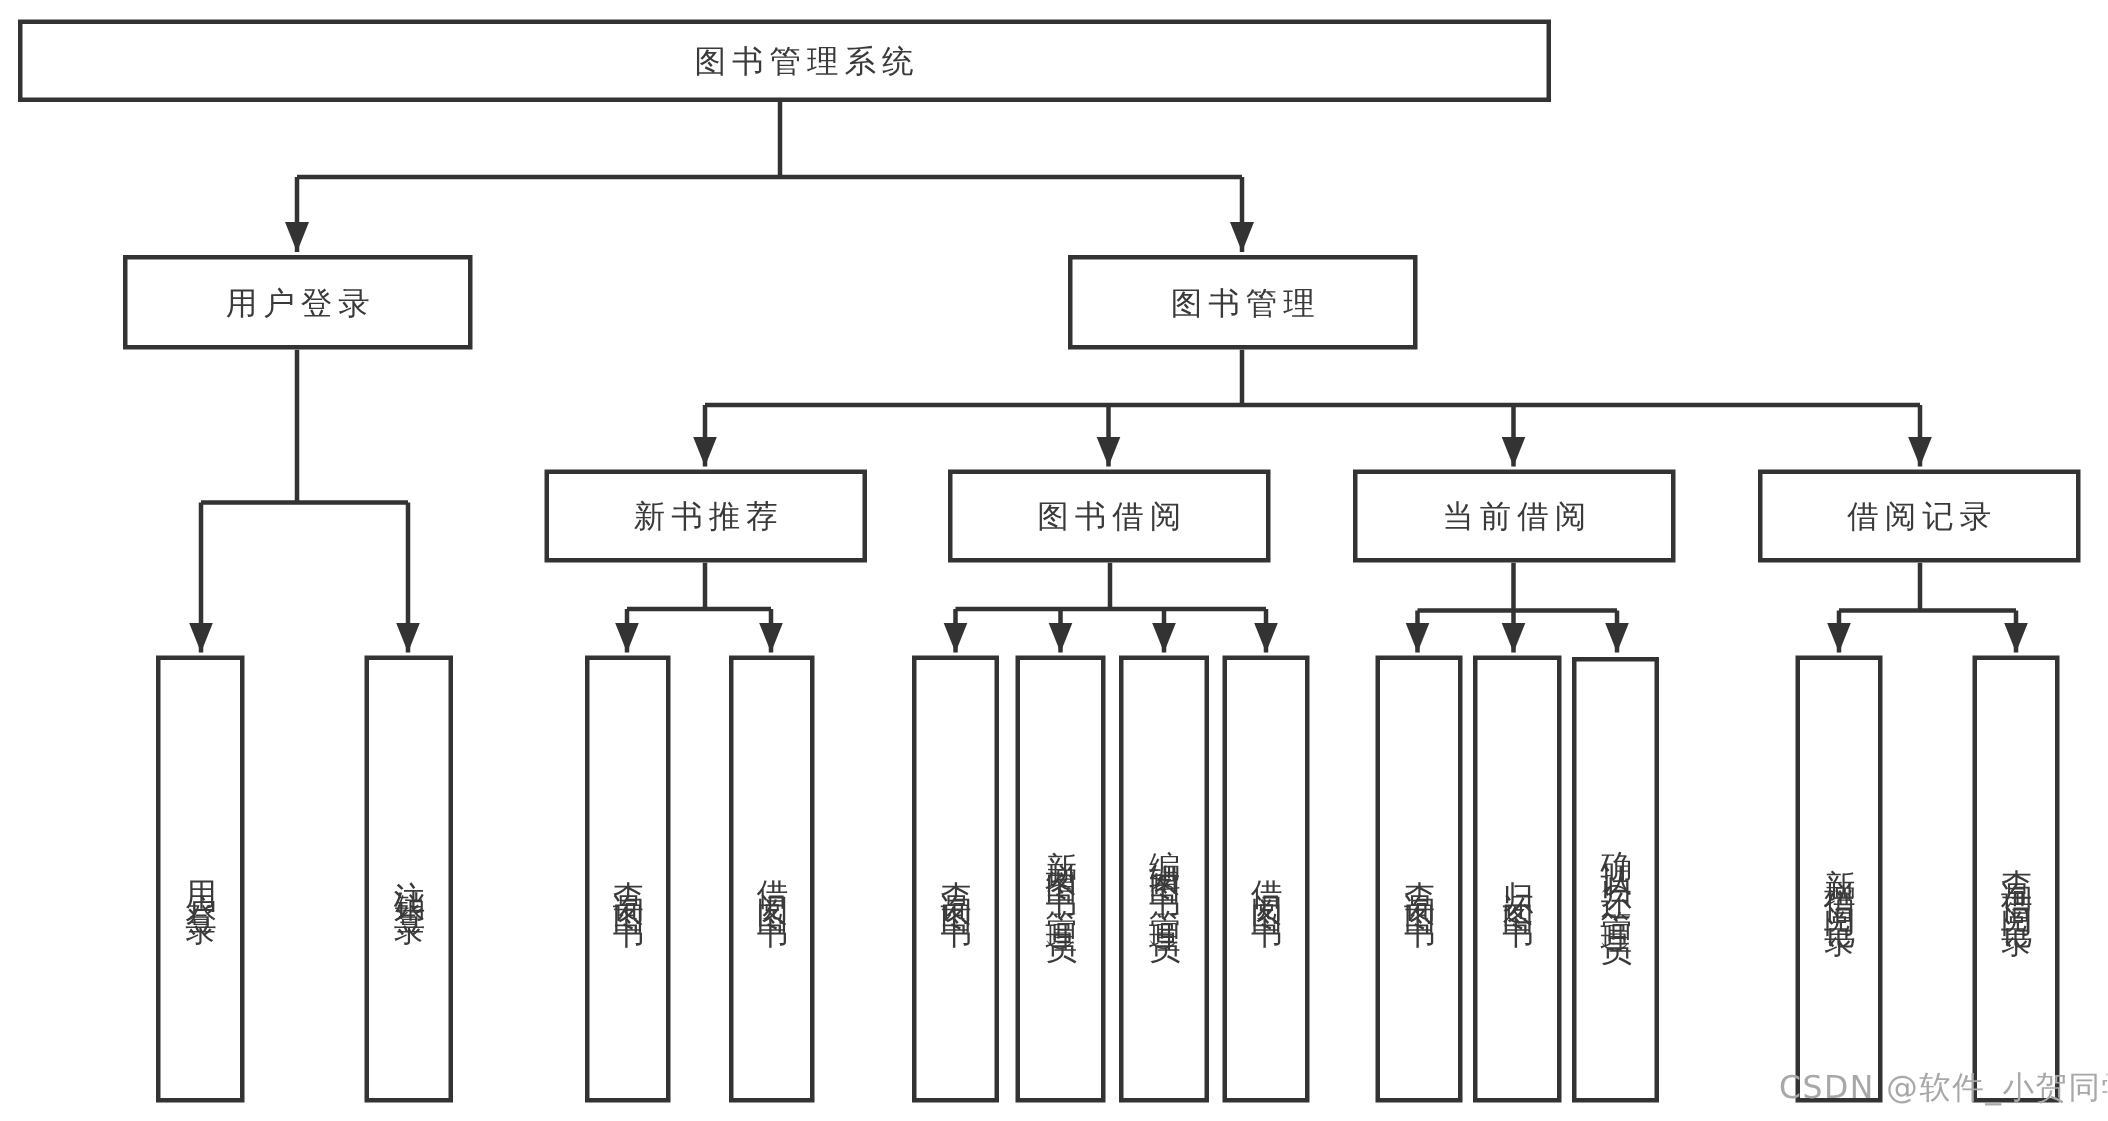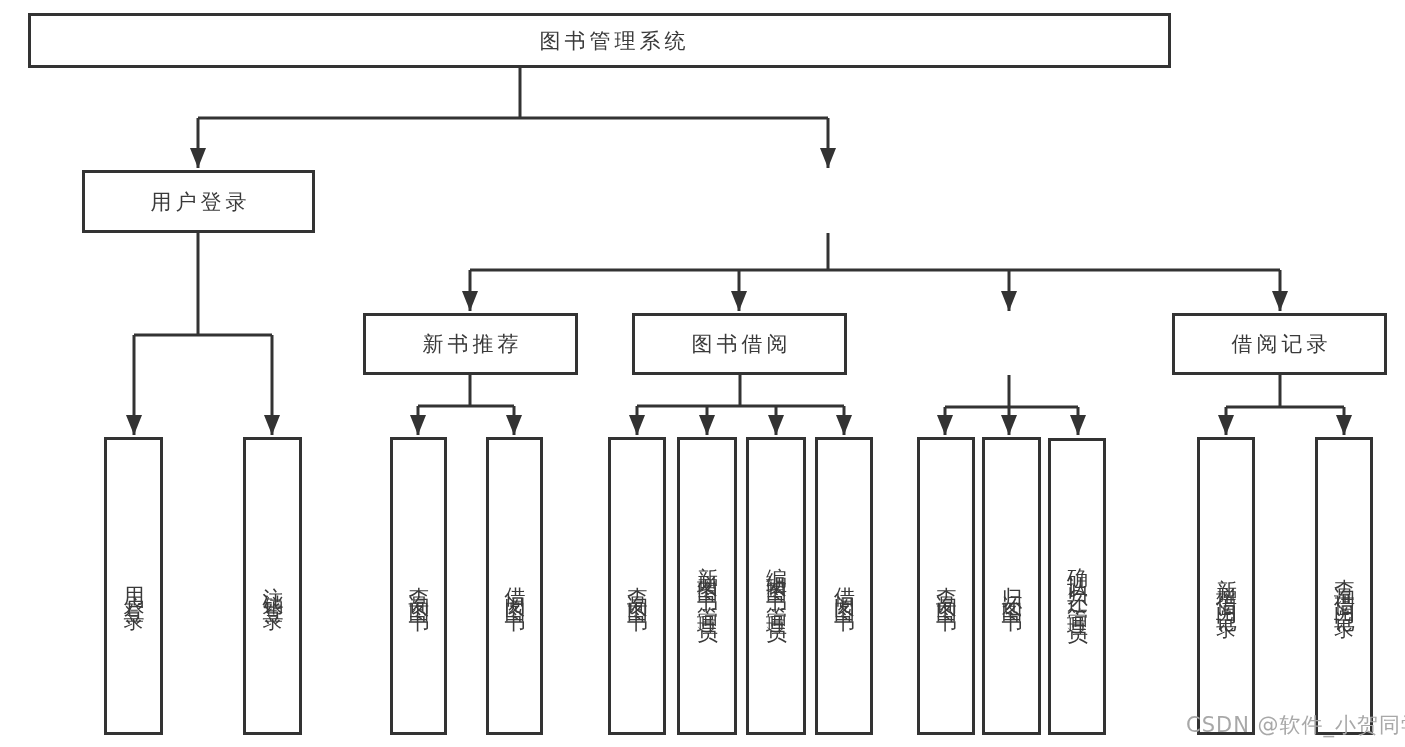--- a/index.html
+++ b/index.html
@@ -104,26 +104,28 @@
       <path d="M1009,407 V435" marker-end="url(#arrow)"></path>
       <path d="M1078,407 V435" marker-end="url(#arrow)"></path>
 
       <path d="M1280,375 V407"></path>
       <path d="M1226,407 H1344"></path>
       <path d="M1226,407 V435" marker-end="url(#arrow)"></path>
       <path d="M1344,407 V435" marker-end="url(#arrow)"></path>
     </g>
   </svg>
 
-  <div class="node hbox" style="left:28px; top:13px; width:1143px; height:55px;padding-left:26px;">图书管理系统</div>
+  <div class="node hbox" style="left:12px; top:13px; width:1022px; height:55px;padding-left:26px;">图书管理系统</div>
 
   <div class="node hbox" style="left:82px; top:170px; width:233px; height:63px;">用户登录</div>
+  <div class="node hbox" style="left:712px; top:170px; width:233px; height:63px;">图书管理</div>
 
   <div class="node hbox" style="left:632px; top:313px; width:215px; height:62px;">图书借阅</div>
   <div class="node hbox" style="left:363px; top:313px; width:215px; height:62px;">新书推荐</div>
+  <div class="node hbox" style="left:902px; top:313px; width:215px; height:62px;">当前借阅</div>
   <div class="node hbox" style="left:1172px; top:313px; width:215px; height:62px;">借阅记录</div>
 
   <div class="node vbox" style="left:104px; top:437px; width:59px; height:298px;">用户登录</div>
   <div class="node vbox" style="left:243px; top:437px; width:59px; height:298px;">注销登录</div>
 
   <div class="node vbox" style="left:390px; top:437px; width:57px; height:298px;">查询图书</div>
   <div class="node vbox" style="left:486px; top:437px; width:57px; height:298px;">借阅图书</div>
 
   <div class="node vbox" style="left:608px; top:437px; width:58px; height:298px;">查询图书</div>
   <div class="node vbox" style="left:677px; top:437px; width:60px; height:298px;">新增图书（管理员）</div>

